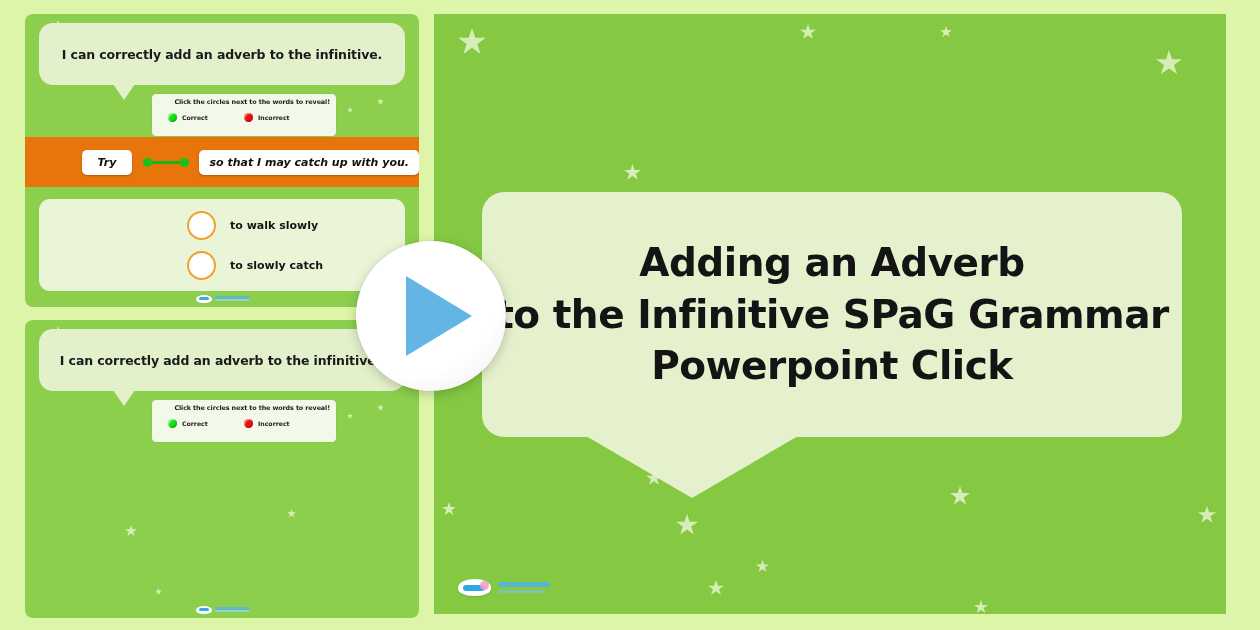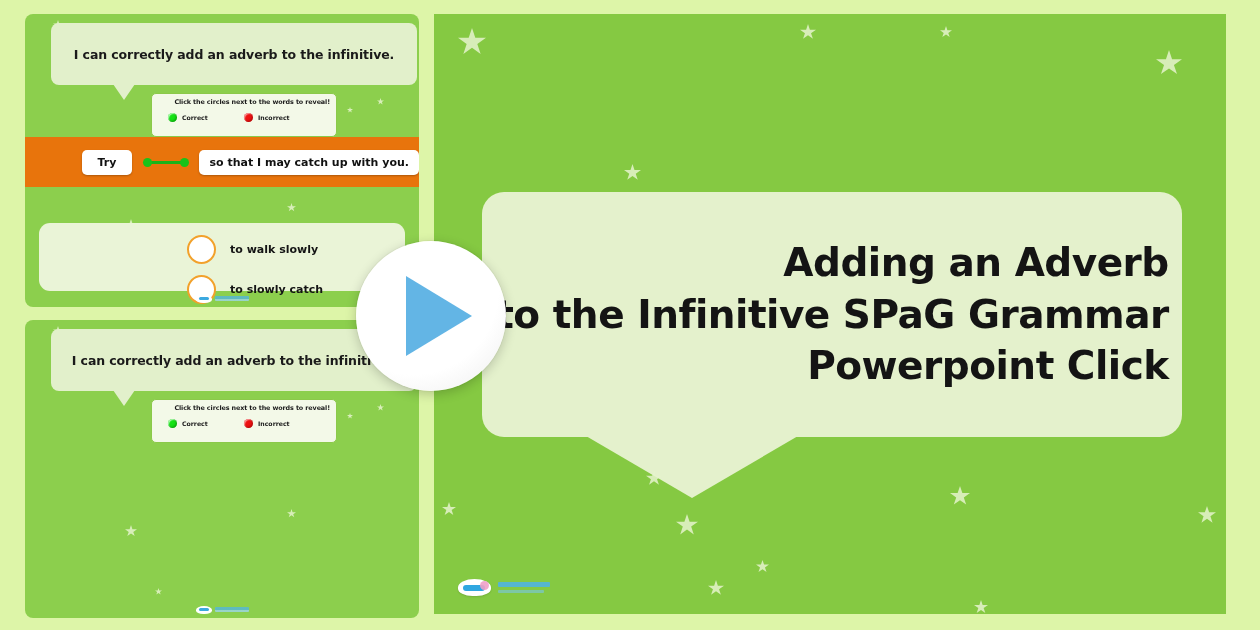--- a/index.html
+++ b/index.html
@@ -25,22 +25,22 @@
   }
   .thumb-1 { top: 0; height: 293px; }
   .thumb-2 { top: 306px; height: 298px; }
 
   
   .obj-bubble {
     position: absolute;
     left: 14px; top: 9px;
     width: 366px; height: 62px;
     background: #e2f0cb;
-    border-radius: 8px;
-    display: flex; align-items: center; justify-content: center; margin-left: 12px;
+    border-radius: 14px;
+    display: flex; align-items: center; justify-content: center;
   }
   .obj-bubble .obj-text {
     font-family: "DejaVu Sans", "Liberation Sans", sans-serif;
     font-size: 12.5px;
     font-weight: bold;
     color: #1a1a1a;
     letter-spacing: -0.1px;
     white-space: nowrap;
   }
   .thumb-2 .obj-bubble .obj-text { margin-left: -4px; }
@@ -86,21 +86,21 @@
     box-shadow: inset -1px -1px 2px rgba(110,0,0,.45), inset 1px 1px 1px rgba(255,190,190,.8);
   }
   .legend-label { font-size: 6.2px; font-weight: bold; color: #1a1a1a; }
 
   
   .orange-band {
     position: absolute;
     left: 0; top: 123px;
     width: 394px; height: 50px;
     background: #e8740c;
-    display: flex; align-items: center;
+    display: flex; align-items: center; font-style: italic;
   }
   .word-box {
     background: #ffffff;
     border-radius: 5px;
     height: 25px;
     display: flex; align-items: center; justify-content: center;
     padding: 0 10px;
     font-size: 11px;
     font-weight: bold;
     color: #111;
@@ -124,24 +124,23 @@
     width: 9px; height: 9px; border-radius: 50%;
     background: #19c219;
   }
   .connector .knob.l { left: 0; }
   .connector .knob.r { right: 0; }
 
   
   .answers {
     position: absolute;
     left: 14px; top: 185px;
-    width: 366px; height: 68px;
+    width: 366px; height: 92px;
     background: #eaf4d7;
     border-radius: 11px;
-    margin-top: 24px;
   }
   .answer-row {
     position: absolute;
     left: 148px;
     display: flex; align-items: center; gap: 14px;
   }
   .answer-row.r1 { top: 12px; }
   .answer-row.r2 { top: 52px; }
   .answer-circle {
     width: 29px; height: 29px;
@@ -209,21 +208,21 @@
   .title-tail {
     position: absolute;
     left: 152px; top: 422px;
     width: 0; height: 0;
     border-left: 106px solid transparent;
     border-right: 106px solid transparent;
     border-top: 62px solid #e4f1cc;
   }
   .title-text {
     position: relative; z-index: 3;
-    text-align: right;
+    text-align: center;
     font-family: "DejaVu Sans", "Liberation Sans", sans-serif;
     font-size: 39px;
     font-weight: bold;
     line-height: 1.33;
     color: #141414;
     letter-spacing: -0.5px;
   }
   .title-text span { display: block; }
 
   

